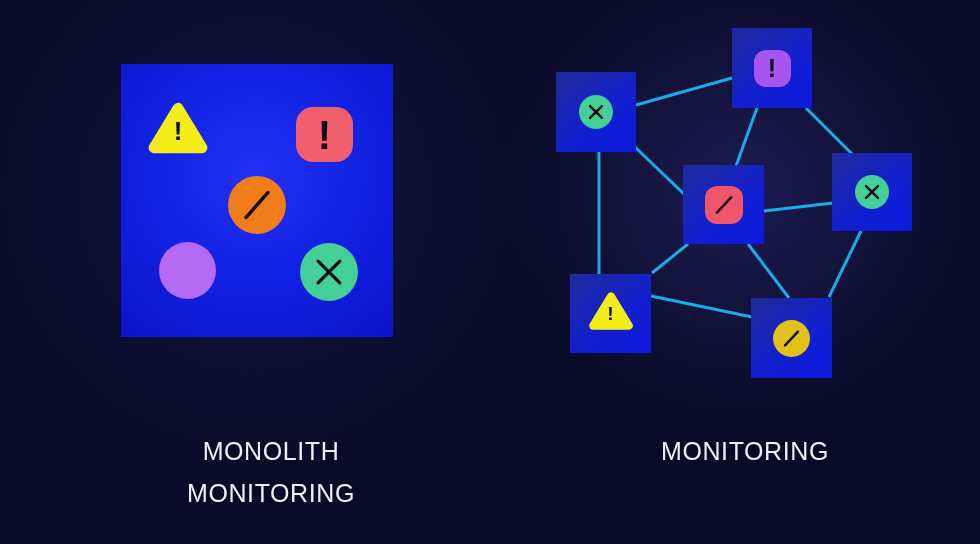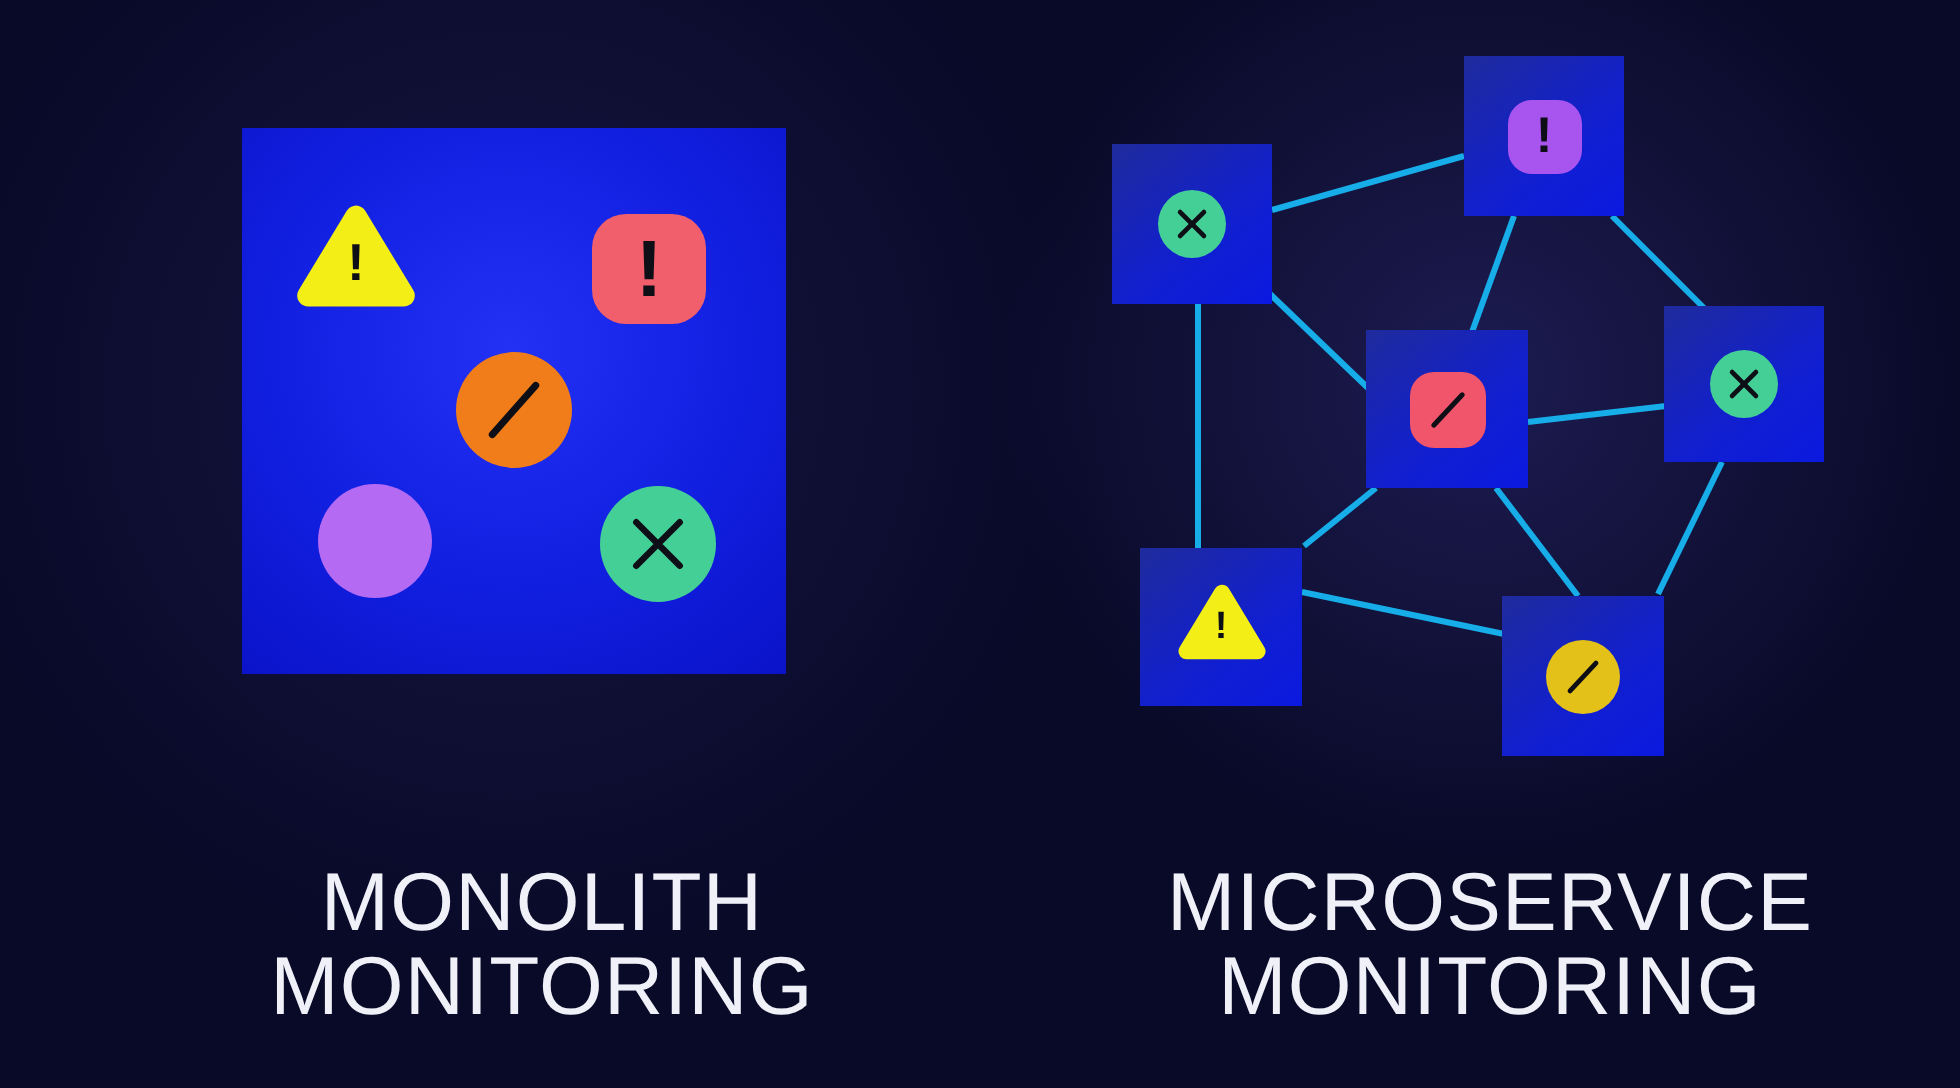--- a/index.html
+++ b/index.html
@@ -59,21 +59,21 @@
   .n-slash-r { width:38px; height:38px; background:#f0556b; }
   .n-gold    { width:37px; height:37px; background:#e3c119; }
   .n-tri     { width:46px; height:40px; margin-top:-6px; }
   .n-error .bang { top:6px; font-size:25px; }
   .n-tri .bang { top:13px; font-size:19px; }
 
   
   .caption {
     position:absolute; top:430px; width:400px;
     text-align:center; color:#f0f1f8;
-    font-size:41px; line-height:42px; letter-spacing:0.6px; font-weight:400;
+    font-size:25px; line-height:42px; letter-spacing:0.6px; font-weight:400;
   }
   .caption-left  { left:71px; }
   .caption-right { left:545px; }
 </style>
 </head>
 <body>
 
 <div class="stage">
 
   <div class="monolith-box">
@@ -163,17 +163,16 @@
       </svg>
     </div>
   </div>
 
   <div class="caption caption-left">
     <div>MONOLITH</div>
     <div>MONITORING</div>
   </div>
 
   <div class="caption caption-right">
-    <div>MICROSERVICE</div>
     <div>MONITORING</div>
   </div>
 
 </div>
 
 </body></html>

